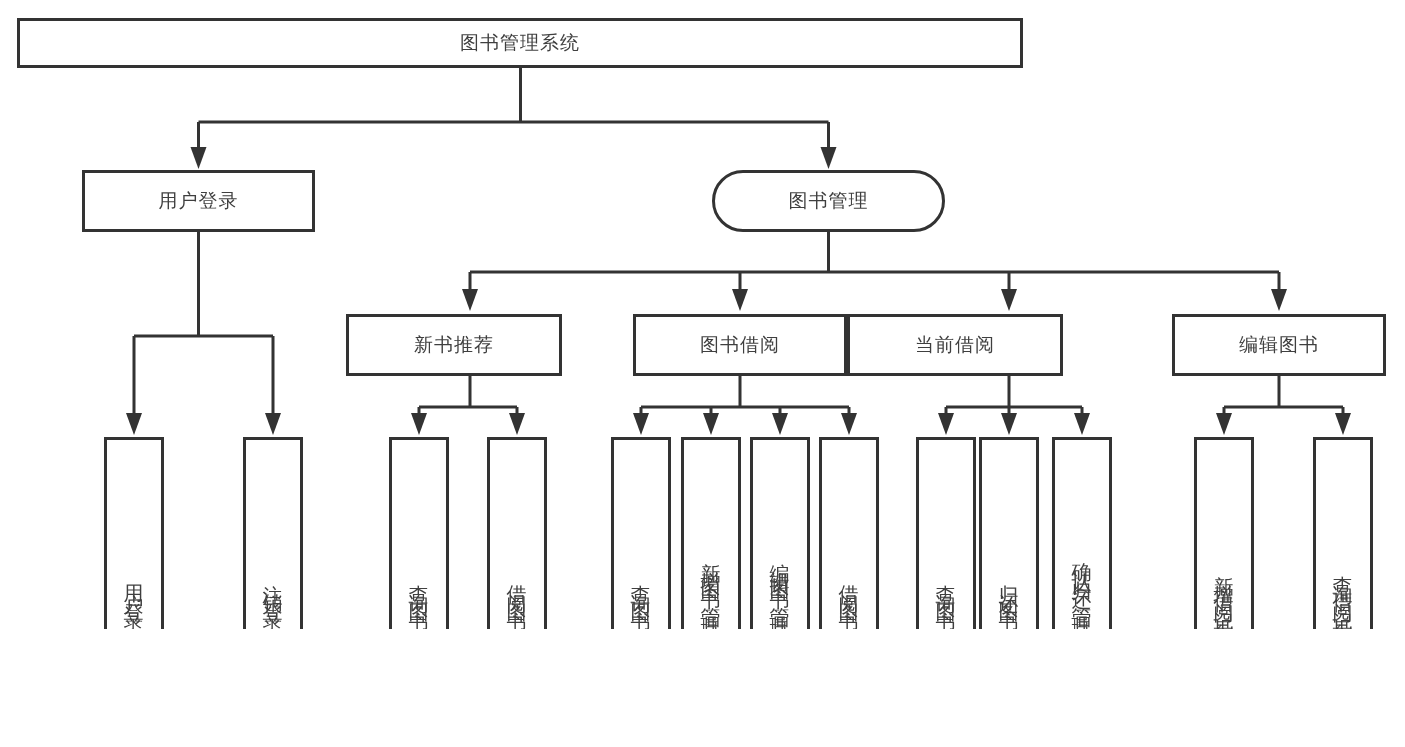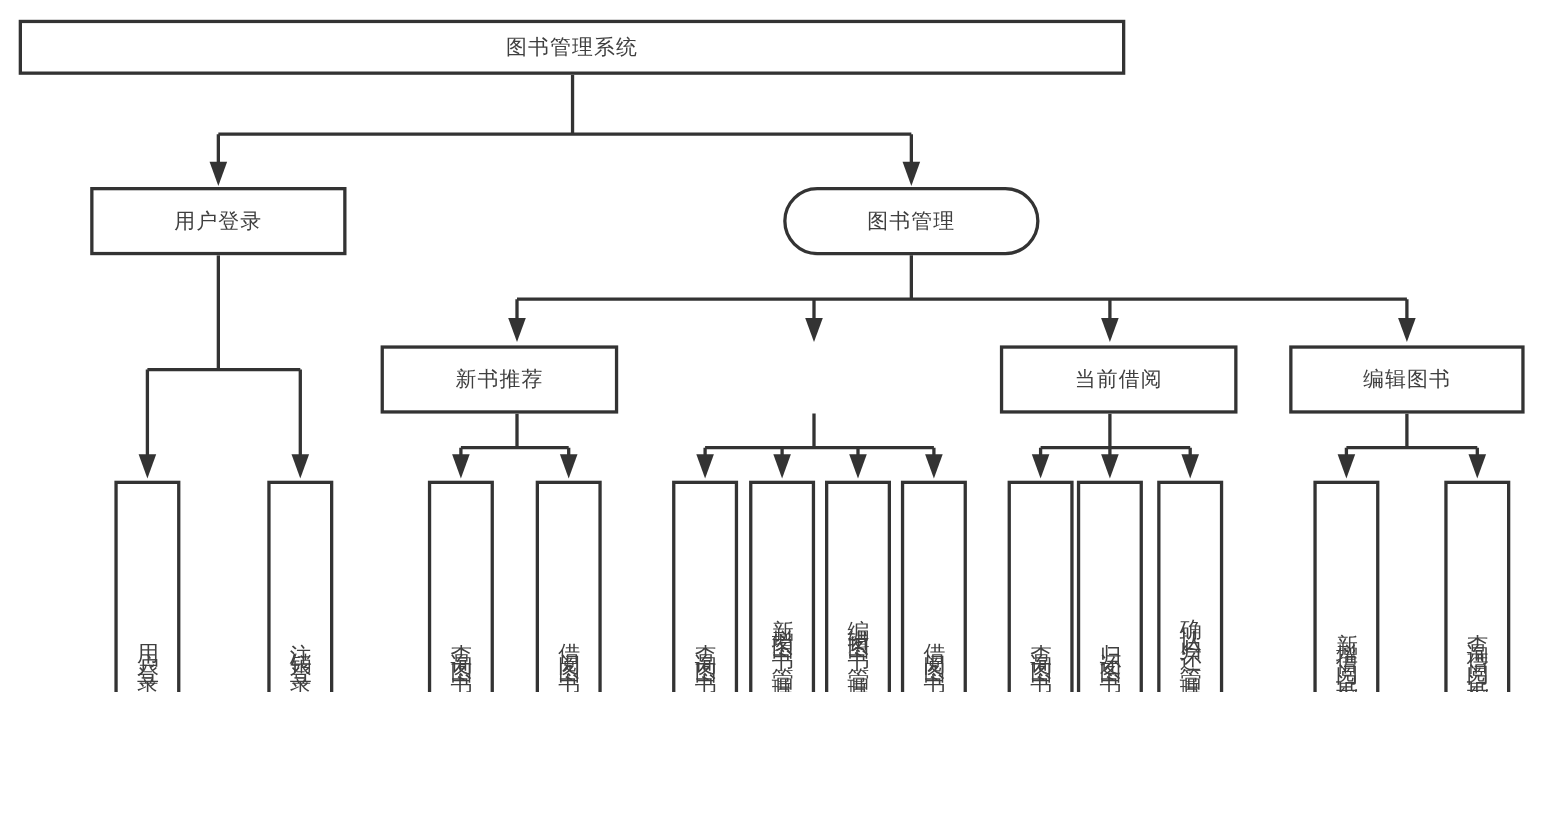--- a/index.html
+++ b/index.html
@@ -137,21 +137,24 @@
   <div class="box lvl2" style="left:82px;">
     <span class="h-label">用户登录</span>
   </div>
   <div class="box lvl2" style="left:712px;border-radius:31px;">
     <span class="h-label">图书管理</span>
   </div>
 
   <div class="box lvl3" style="left:346px;width:216px;">
     <span class="h-label">新书推荐</span>
   </div>
-  <div class="box lvl3" style="left:909px;width:216px;">
+  <div class="box lvl3" style="left:633px;width:214px;">
+    <span class="h-label">图书借阅</span>
+  </div>
+  <div class="box lvl3" style="left:847px;width:216px;">
     <span class="h-label">当前借阅</span>
   </div>
   <div class="box lvl3" style="left:1172px;width:214px;">
     <span class="h-label">编辑图书</span>
   </div>
 
   <div class="box leaf" style="left:104px;">
     <span class="v-label">用户登录</span>
   </div>
   <div class="box leaf" style="left:243px;">

